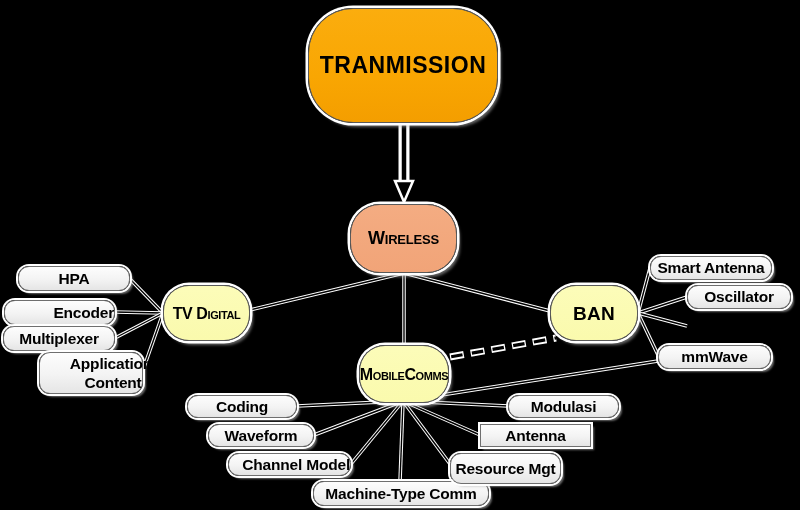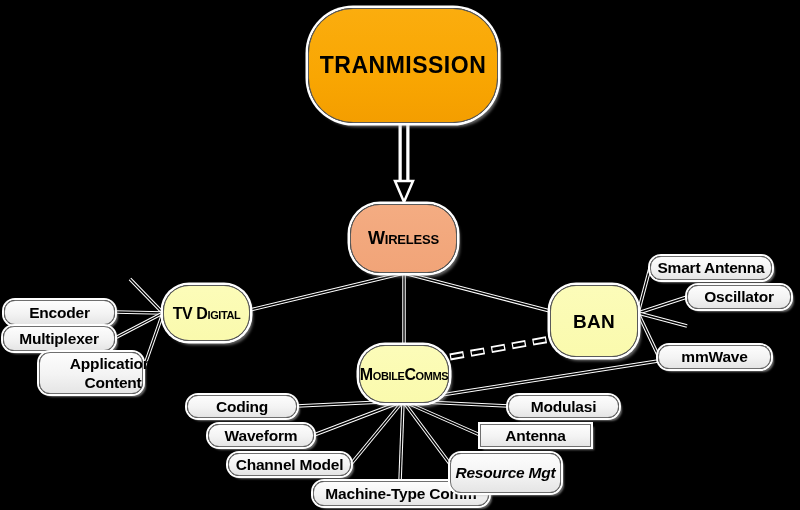--- a/index.html
+++ b/index.html
@@ -22,44 +22,44 @@
   .node-l2{
     left:350px;top:204px;width:107px;height:69px;border-radius:30px;
     background:linear-gradient(180deg,#f4ac82 0%,#f1a478 100%);
     font-size:18px;font-variant:small-caps;letter-spacing:-.2px;
   }
   .node-branch{
     background:linear-gradient(180deg,#fcfcb9 0%,#fafaad 100%);
     font-variant:small-caps;font-size:16px;letter-spacing:-.4px;line-height:19px;
   }
   .node-tv{left:163px;top:285px;width:87px;height:56px;border-radius:26px;}
-  .node-ban{left:550px;top:285px;width:88px;height:72px;border-radius:26px;font-size:19px;letter-spacing:.2px;}
+  .node-ban{left:550px;top:285px;width:88px;height:56px;border-radius:26px;font-size:19px;letter-spacing:.2px;}
   .node-mobile{left:359px;top:345px;width:90px;height:58px;border-radius:26px;font-size:16px;flex-direction:row;}
   .leaf{
     position:absolute;display:flex;align-items:center;justify-content:center;
     text-align:center;color:#000;font-weight:bold;font-size:15.5px;box-sizing:border-box;
     background:linear-gradient(180deg,#fdfdfd 0%,#f3f3f3 55%,#e5e5e5 100%);
     border:1.5px solid #6f6f6f;border-radius:11px;letter-spacing:-.2px;
     box-shadow:0 0 0 2px #ffffff,3px 3px 2px rgba(190,190,190,.55);
   }
   .leaf-hpa{left:18px;top:266px;width:112px;height:25px;}
-  .leaf-encoder{left:4px;top:300px;width:111px;height:25px;}
+  .leaf-encoder{left:4px;top:300px;width:111px;height:25px;justify-content:flex-end;}
   .leaf-multiplexer{left:3px;top:326px;width:112px;height:25px;}
   .leaf-application{left:39px;top:352px;width:104px;height:42px;flex-direction:column;line-height:19px;padding-left:44px;}
   .leaf-smart-antenna{left:650px;top:256px;width:122px;height:24px;}
   .leaf-oscillator{left:687px;top:285px;width:104px;height:24px;}
   .leaf-amplifier{left:687px;top:314px;width:106px;height:24px;}
   .leaf-mmwave{left:658px;top:345px;width:113px;height:24px;}
   .leaf-coding{left:187px;top:395px;width:110px;height:23px;}
   .leaf-waveform{left:208px;top:424px;width:106px;height:23px;}
-  .leaf-channel-model{left:228px;top:453px;width:123px;height:23px;}
+  .leaf-channel-model{left:228px;top:453px;width:123px;height:23px;justify-content:flex-end;}
   .leaf-machine-type{left:313px;top:481px;width:176px;height:25px;}
   .leaf-modulasi{left:508px;top:395px;width:111px;height:23px;}
   .leaf-antenna{left:480px;top:424px;width:111px;height:23px;border-radius:0;}
-  .leaf-resource-mgt{left:450px;top:453px;width:111px;height:40px;font-style:italic;}
+  .leaf-resource-mgt{left:450px;top:453px;width:111px;height:31px;}
   line.case{stroke:#ffffff;stroke-width:3.5px;}
   line.core{stroke:#000000;stroke-width:1.4px;}
 </style>
 </head>
 <body>
 
 <div id="stage">
 
   <svg id="edges" viewBox="0 0 800 510">
 
@@ -169,20 +169,23 @@
 
   <div class="node node-branch node-ban">
     <span>BAN</span>
   </div>
 
   <div class="node node-branch node-mobile">
     <span>Mobile</span>
     <span>Comms</span>
   </div>
 
+  <div class="leaf leaf-hpa">
+    <span>HPA</span>
+  </div>
   <div class="leaf leaf-encoder">
     <span>Encoder</span>
   </div>
   <div class="leaf leaf-multiplexer">
     <span>Multiplexer</span>
   </div>
   <div class="leaf leaf-application">
     <span>Application/</span>
     <span>Content</span>
   </div>

